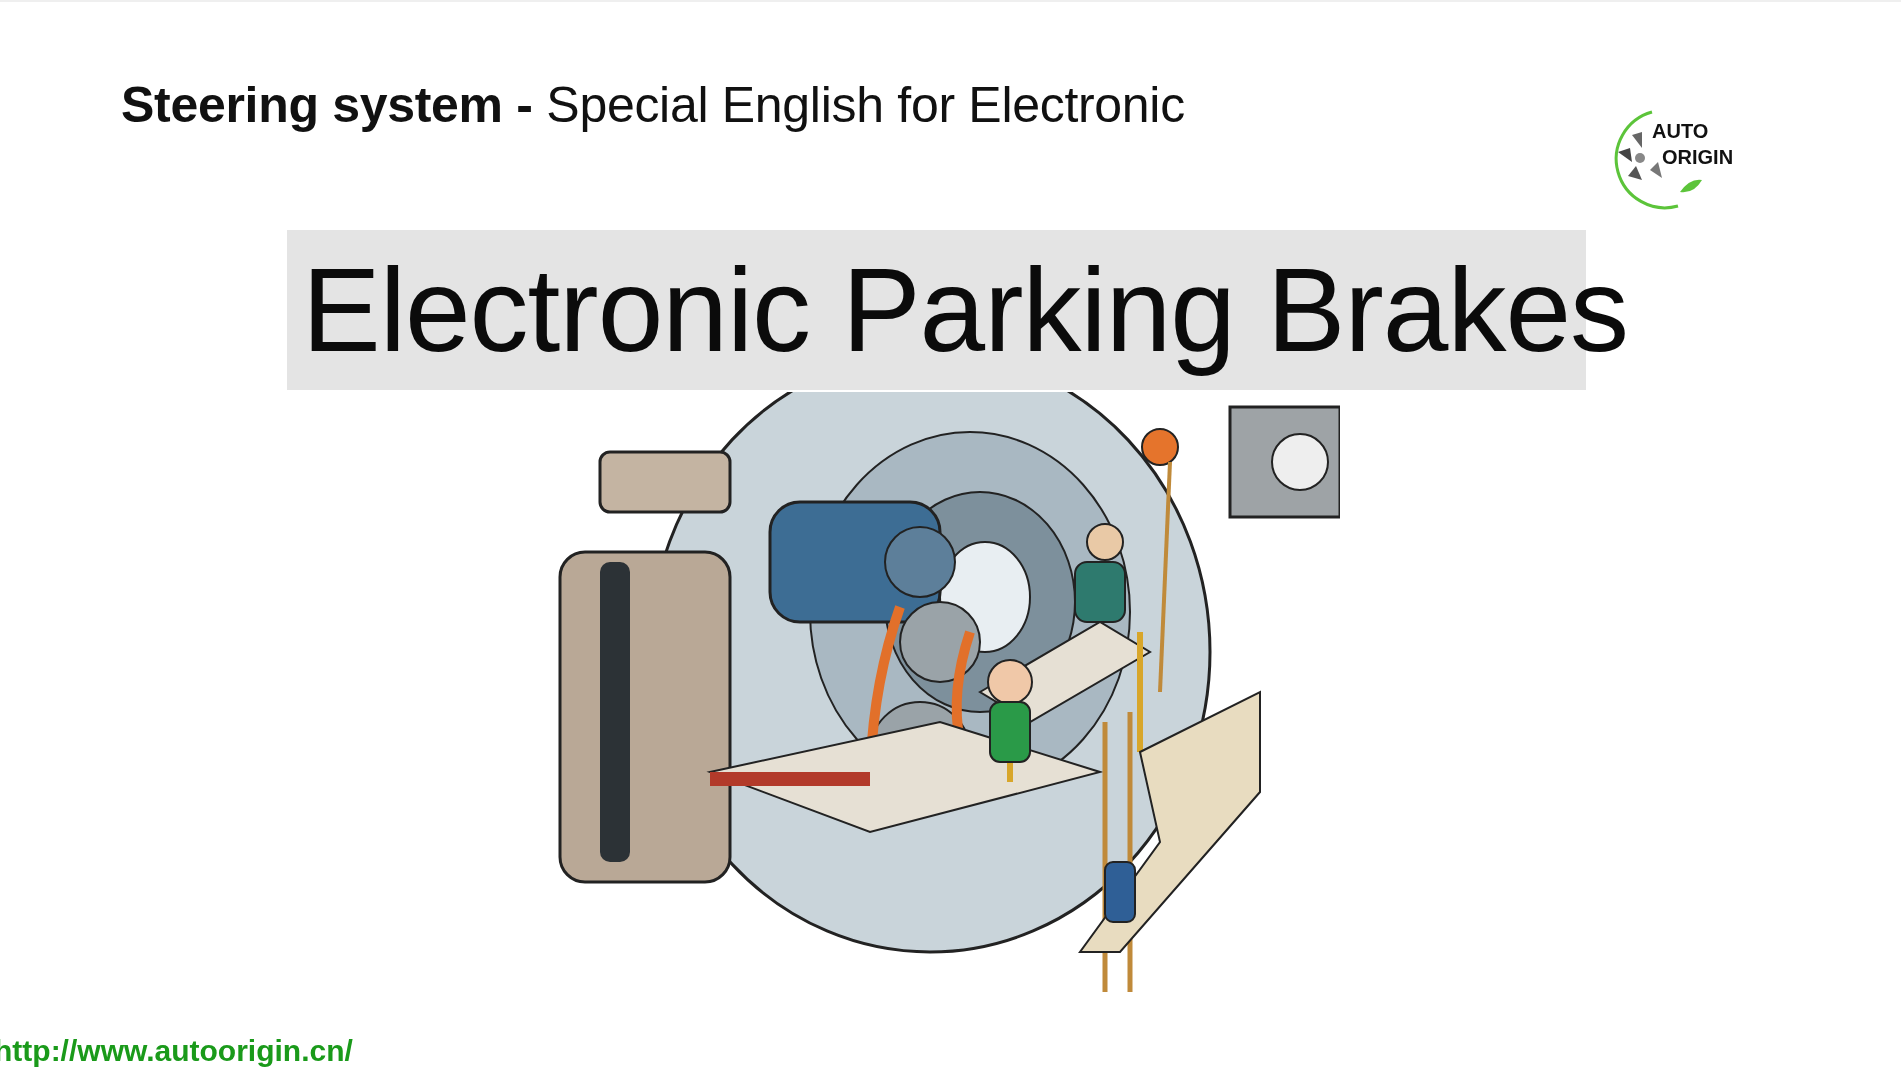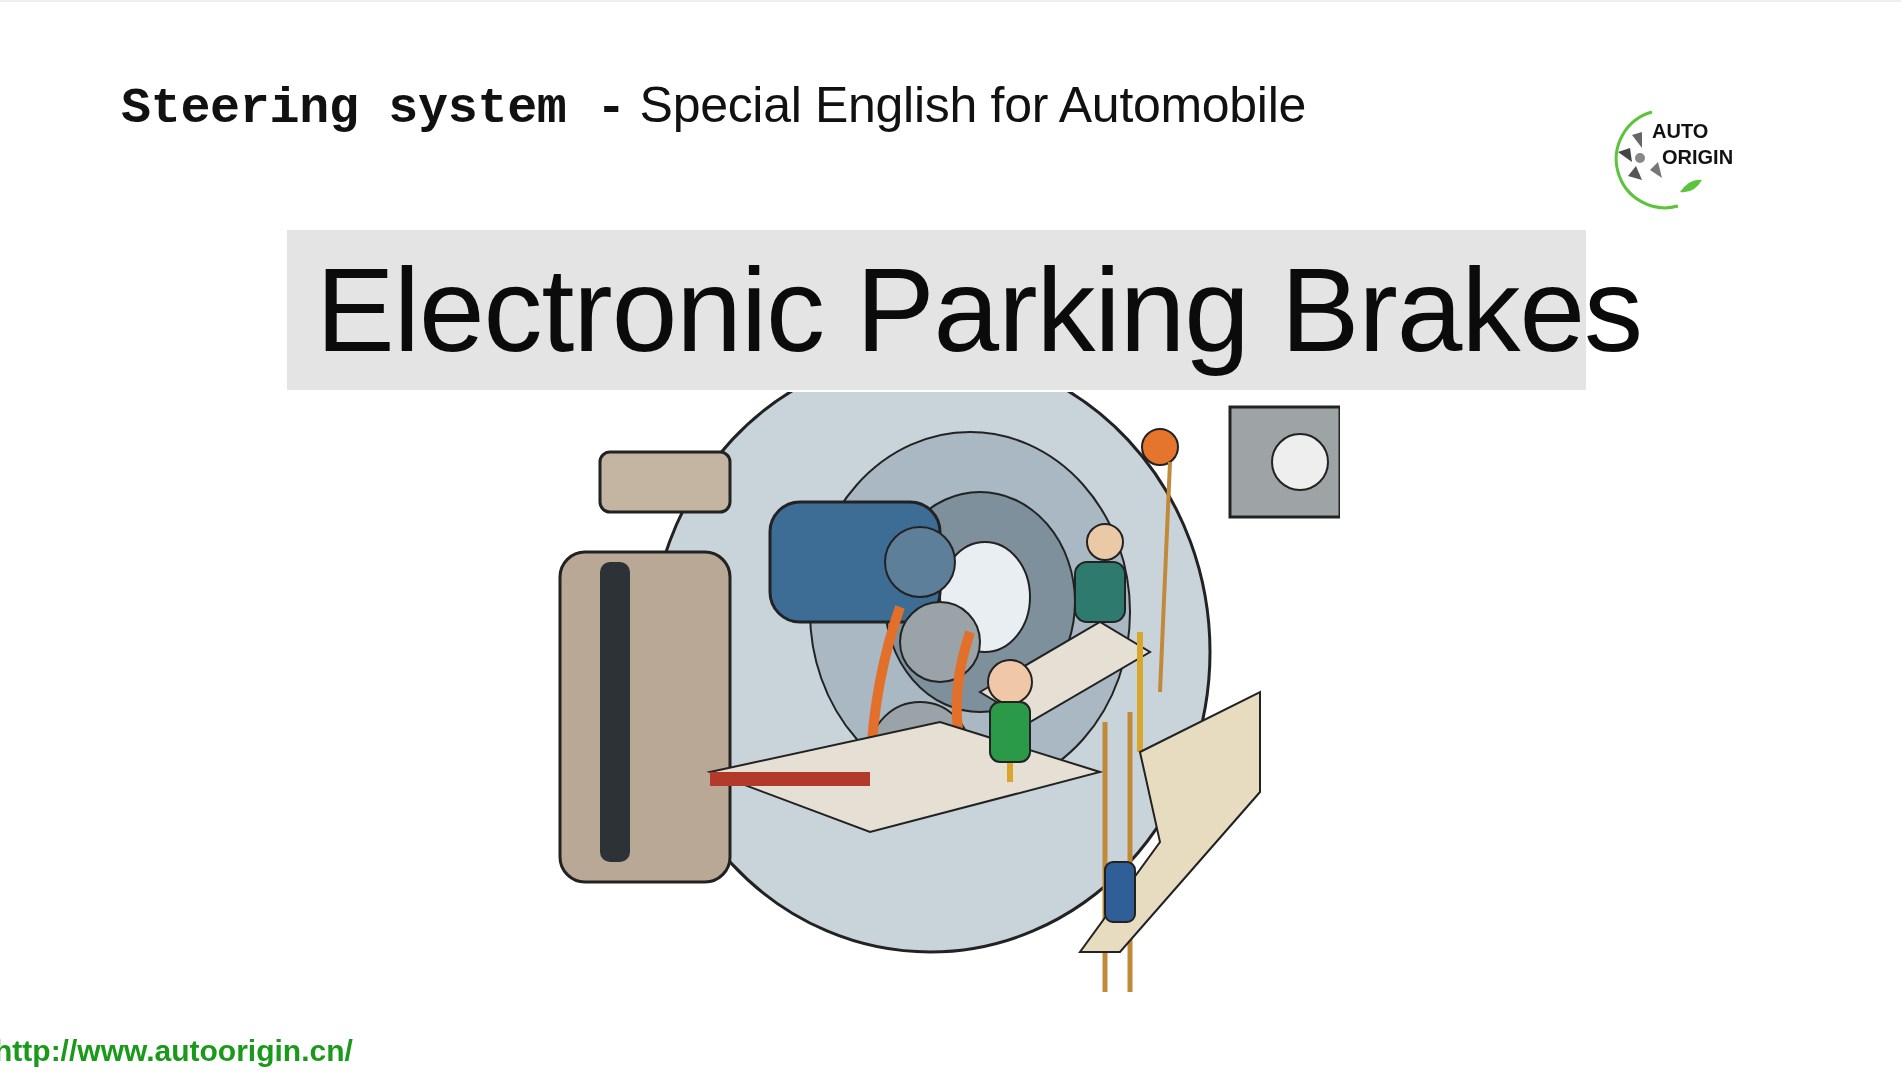--- a/index.html
+++ b/index.html
@@ -5,41 +5,41 @@
   html, body { margin:0; padding:0; }
   body {
     width:1901px; height:1080px; position:relative; overflow:hidden;
     background:#ffffff; font-family:"Liberation Sans", sans-serif;
     border-top:2px solid #efefef; box-sizing:border-box;
   }
   .header-title {
     position:absolute; left:121px; top:74px; font-size:50px; color:#111;
     white-space:nowrap; letter-spacing:-0.3px;
   }
-  .header-title .bold { font-weight:bold;font-family:Liberation Mono, monospace; }
+  .header-title .bold { font-weight:bold; }
   .logo { position:absolute; left:1580px; top:98px; width:180px; height:120px; }
   .title-band {
     position:absolute; left:287px; top:228px; width:1299px; height:160px;
     background:#e4e4e4;
   }
   .main-title {
-    position:absolute; left:316px; top:238px; font-size:118px; color:#0b0b0b;
+    position:absolute; left:302px; top:238px; font-size:118px; color:#0b0b0b;
     white-space:nowrap; letter-spacing:-1px; line-height:140px;
   }
   .illustration { position:absolute; left:540px; top:390px; width:800px; height:620px; }
   .footer-url {
     position:absolute; left:-6px; top:1032px; font-size:30px; font-weight:bold;
     color:#1a9a1a; white-space:nowrap;
   }
 </style>
 </head>
 <body>
 
 <div class="header-title">
-  <span class="bold">Steering system -</span><span> Special English for Automobile</span>
+  <span class="bold">Steering system -</span><span> Special English for Electronic</span>
 </div>
 
 <div class="logo">
   <svg width="180" height="120" viewBox="0 0 180 120">
     <path d="M70 5 A55 55 0 1 0 100 112 A48 48 0 1 1 70 5 Z" fill="#111"></path>
     <path d="M72 12 A48 48 0 0 0 98 106" stroke="#5cc43a" stroke-width="3" fill="none"></path>
     <circle cx="60" cy="58" r="5" fill="#888"></circle>
     <path d="M52 35 L62 32 L62 48 Z" fill="#666"></path>
     <path d="M38 52 L50 48 L52 62 Z" fill="#444"></path>
     <path d="M48 76 L56 66 L62 80 Z" fill="#555"></path>

